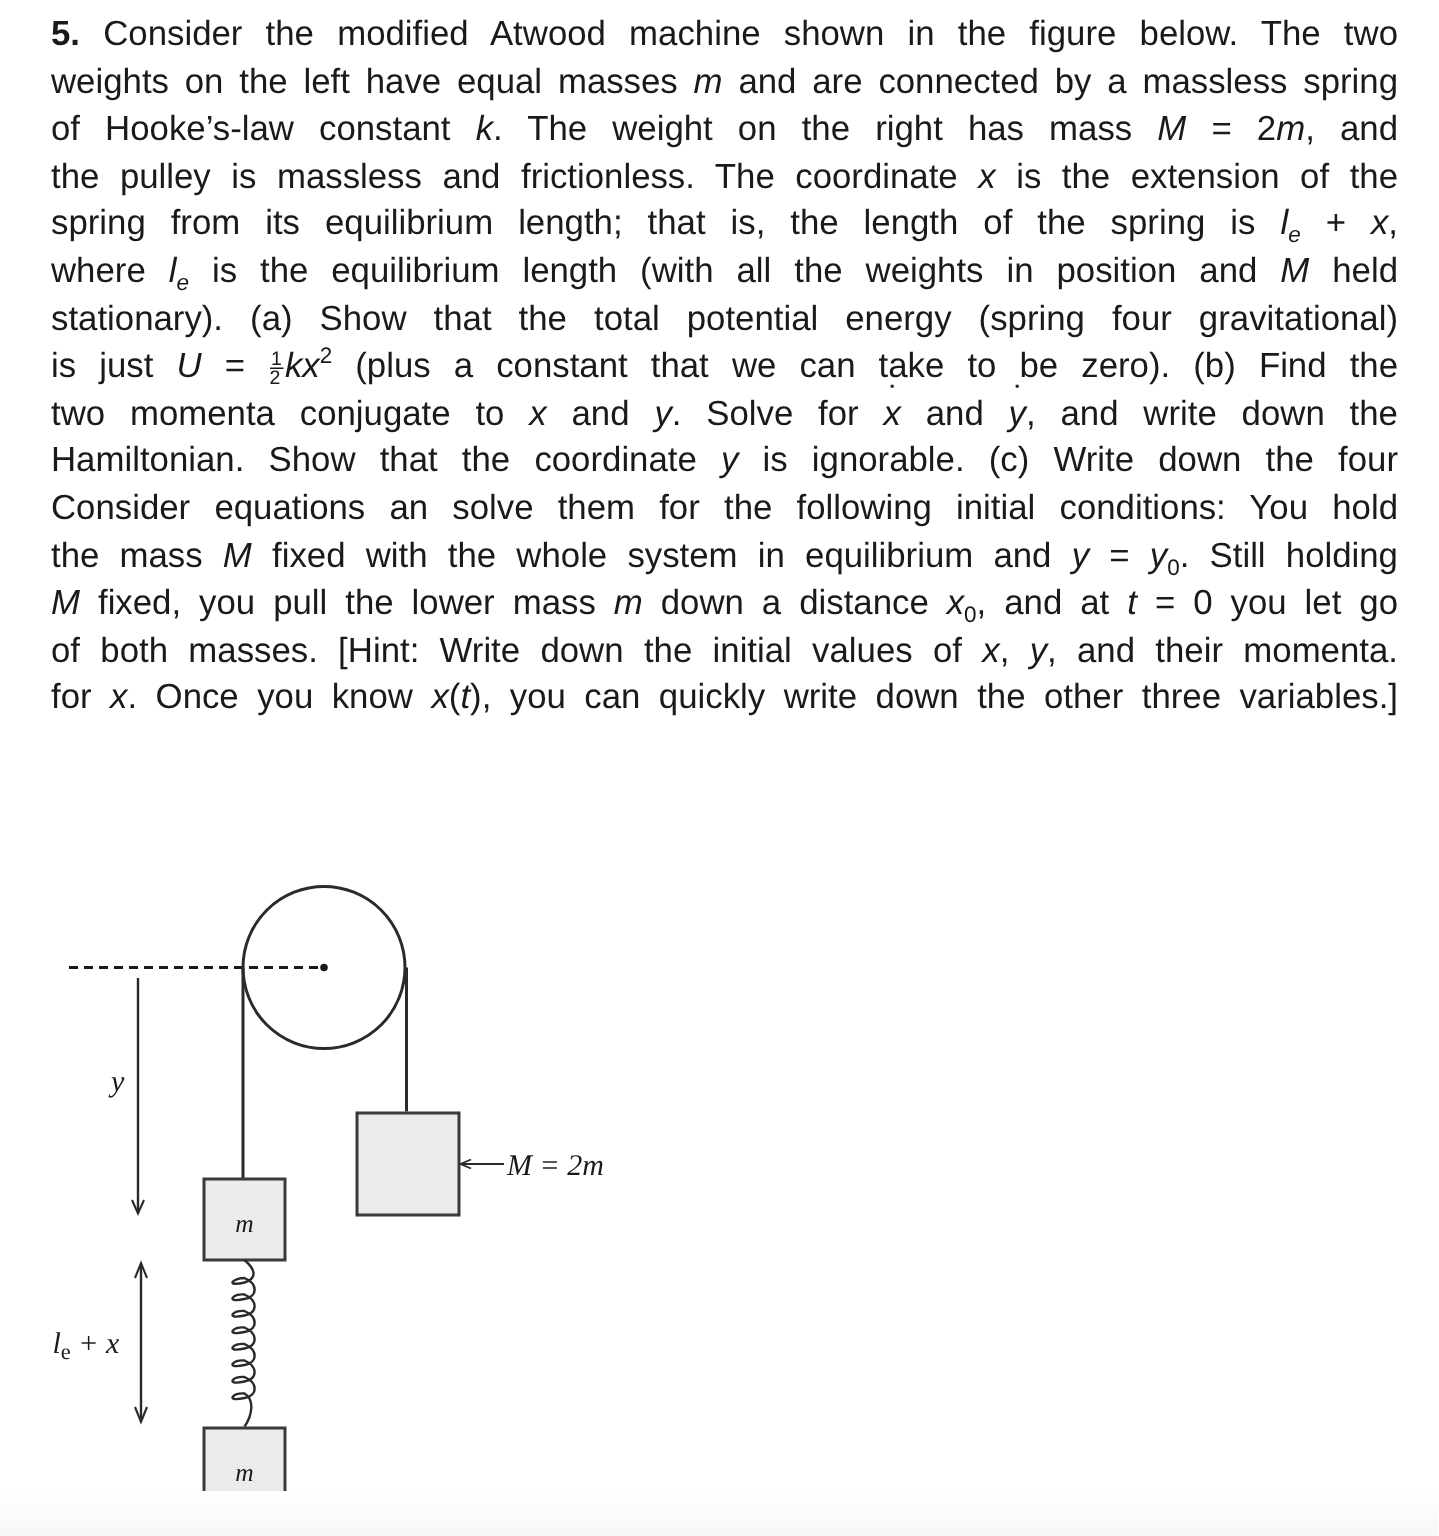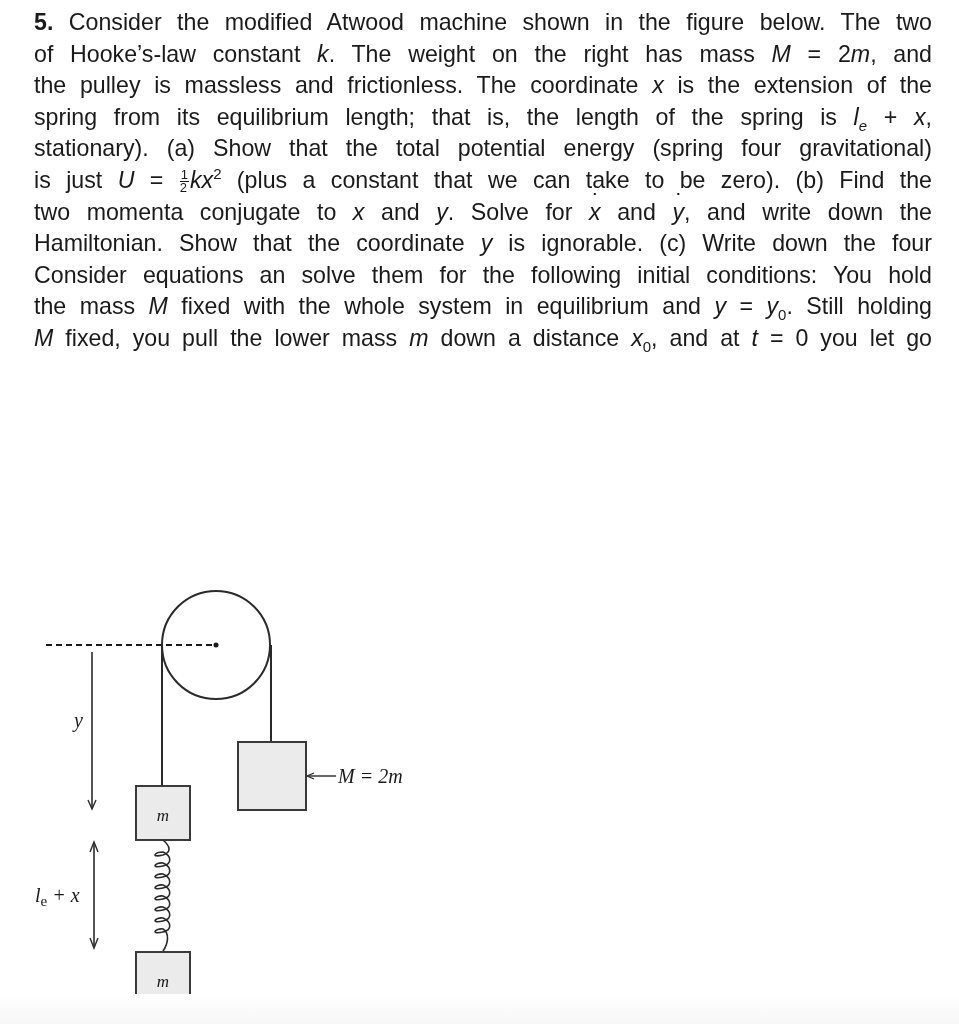--- a/index.html
+++ b/index.html
@@ -24,30 +24,34 @@
   .dot { position: relative; display: inline-block; }
   .dot::after { content: "\02D9"; position: absolute; left: 3px; top: -10px; font-style: normal; }
   #figure { position: absolute; left: 0; top: 560px; width: 959px; height: 464px; }
   .bottom-fade { position: absolute; left: 0; right: 0; bottom: 0; height: 30px; background: linear-gradient(#ffffff, #f7f7f7); }
 </style>
 </head>
 <body>
 
 <div id="problem">
   <span class="line"><span class="num">5.</span> Consider the modified Atwood machine shown in the figure below. The two</span>
+  <span class="line">weights on the left have equal masses <span class="m">m</span> and are connected by a massless spring</span>
   <span class="line">of Hooke’s-law constant <span class="m">k</span>. The weight on the right has mass <span class="m">M</span> = 2<span class="m">m</span>, and</span>
   <span class="line">the pulley is massless and frictionless. The coordinate <span class="m">x</span> is the extension of the</span>
   <span class="line">spring from its equilibrium length; that is, the length of the spring is <span class="m">l<sub>e</sub></span> + <span class="m">x</span>,</span>
+  <span class="line">where <span class="m">l<sub>e</sub></span> is the equilibrium length (with all the weights in position and <span class="m">M</span> held</span>
   <span class="line">stationary). (a) Show that the total potential energy (spring four gravitational)</span>
   <span class="line">is just <span class="m">U</span> = <span class="frac"><span class="top">1</span><span>2</span></span><span class="m">kx</span><sup>2</sup> (plus a constant that we can take to be zero). (b) Find the</span>
   <span class="line">two momenta conjugate to <span class="m">x</span> and <span class="m">y</span>. Solve for <span class="m dot">x</span> and <span class="m dot">y</span>, and write down the</span>
   <span class="line">Hamiltonian. Show that the coordinate <span class="m">y</span> is ignorable. (c) Write down the four</span>
   <span class="line">Consider equations an solve them for the following initial conditions: You hold</span>
   <span class="line">the mass <span class="m">M</span> fixed with the whole system in equilibrium and <span class="m">y</span> = <span class="m">y</span><sub>0</sub>. Still holding</span>
   <span class="line"><span class="m">M</span> fixed, you pull the lower mass <span class="m">m</span> down a distance <span class="m">x</span><sub>0</sub>, and at <span class="m">t</span> = 0 you let go</span>
+  <span class="line">of both masses. [Hint: Write down the initial values of <span class="m">x</span>, <span class="m">y</span>, and their momenta.</span>
+  <span class="line">for <span class="m">x</span>. Once you know <span class="m">x</span>(<span class="m">t</span>), you can quickly write down the other three variables.]</span>
 </div>
 
 <div id="figure">
   <svg width="959" height="464" viewBox="0 560 959 464" xmlns="http://www.w3.org/2000/svg">
 
     <line x1="46" y1="645" x2="215" y2="645" stroke="#1a1a1a" stroke-width="2" stroke-dasharray="6,4"></line>
     <circle cx="216" cy="645" r="2.5" fill="#1a1a1a"></circle>
 
     <circle cx="216" cy="645" r="54" fill="none" stroke="#2a2a2a" stroke-width="2"></circle>
 

